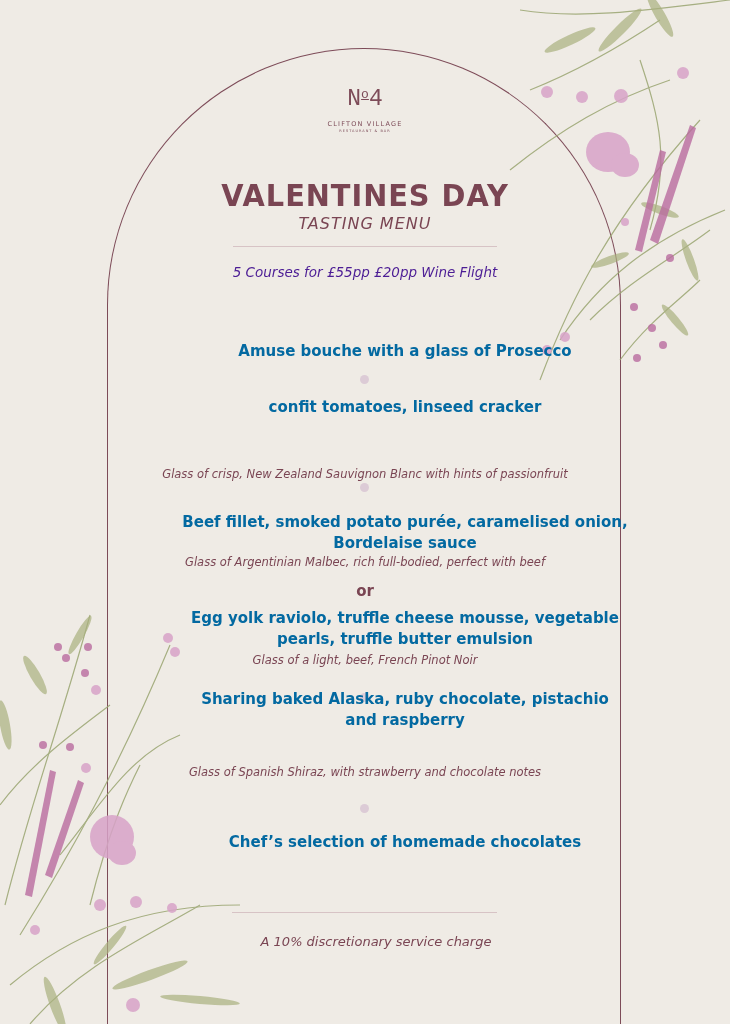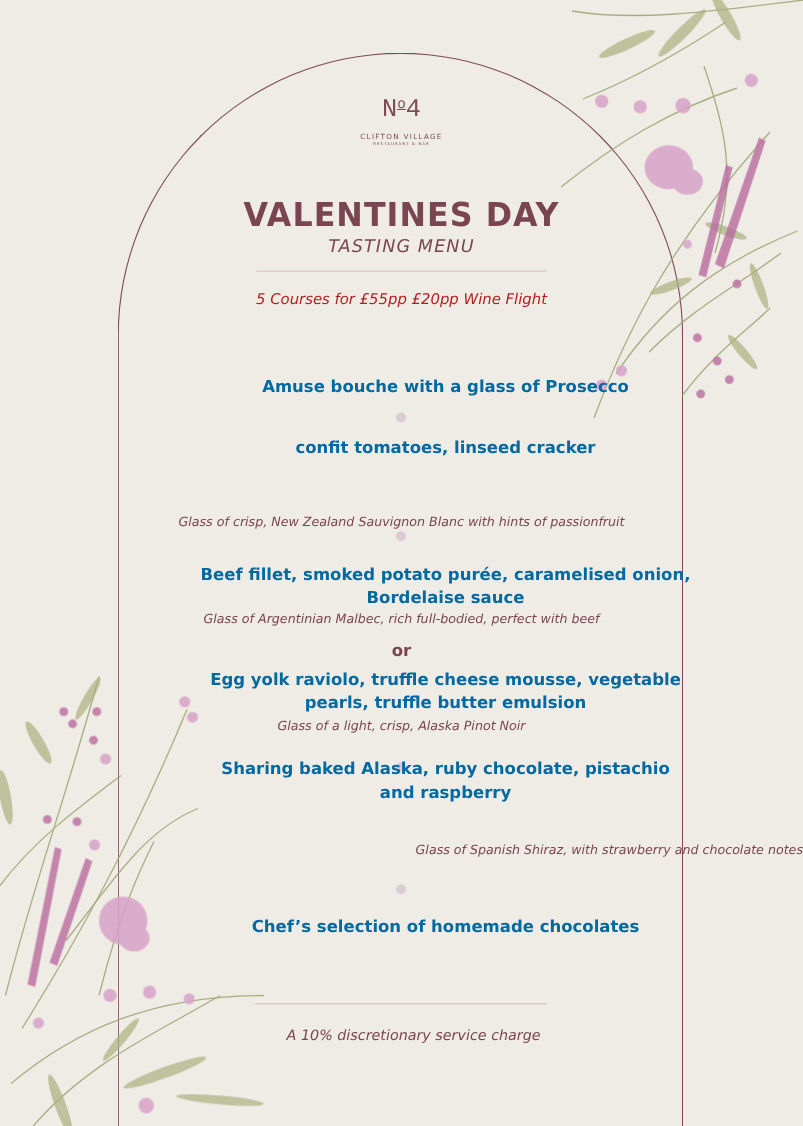--- a/index.html
+++ b/index.html
@@ -16,21 +16,21 @@
   }
   .flora { position:absolute; pointer-events:none; }
   .center { position:absolute; left:0; width:730px; text-align:center; }
   .logo-no { top:86px; font-family:Liberation Mono, monospace; font-size:23px; color:#7d4b58; letter-spacing:0px; }
   .logo-no sup { font-size:13px; vertical-align:7px; text-decoration:underline; }
   .logo-sub { top:120px; font-size:6.5px; letter-spacing:1.2px; color:#7d4b58; }
   .logo-sub2 { top:129px; font-size:3.5px; letter-spacing:1px; color:#7d4b58; }
   .title { top:178px; font-size:30px; letter-spacing:1px; color:#7a4553; font-weight:bold; transform:scaleX(0.96); }
   .subtitle { top:214px; font-size:16px; font-style:italic; letter-spacing:1px; color:#7a4553; }
   .hr { position:absolute; height:1px; background:#d7c3c5; }
-  .courses { top:264px; font-size:13.5px; font-style:italic; color:#b91c1c; }
+  .courses { top:264px; font-size:13.5px; font-style:italic; color:#4c1d95; }
   .dish { font-size:15px; font-weight:bold; color:#0369a1; line-height:21px;margin-left:40px; }
   .wine { font-size:11.5px; font-style:italic; color:#7a4553; }
   .dot { position:absolute; left:360px; width:9px; height:9px; border-radius:50%; background:#dccbd6; }
   .or { font-size:15px; font-weight:bold; }
   .note { font-size:13px; font-style:italic; line-height:18px; color:#7a4553;margin-left:11px; }
 </style>
 </head>
 <body>
 
 <div class="arch"></div>
@@ -146,28 +146,28 @@
 <div class="center dish" style="top:512px;">
   <div>Beef fillet, smoked potato purée, caramelised onion,</div>
   <div>Bordelaise sauce</div>
 </div>
 <div class="center wine" style="top:555px;">Glass of Argentinian Malbec, rich full-bodied, perfect with beef</div>
 <div class="center or" style="top:582px;">or</div>
 <div class="center dish" style="top:608px;">
   <div>Egg yolk raviolo, truffle cheese mousse, vegetable</div>
   <div>pearls, truffle butter emulsion</div>
 </div>
-<div class="center wine" style="top:653px;">Glass of a light, crisp, Alaska Pinot Noir</div>
+<div class="center wine" style="top:653px;">Glass of a light, beef, French Pinot Noir</div>
 <div class="dot" style="top:693px;"></div>
 
 <div class="center dish" style="top:689px;">
   <div>Sharing baked Alaska, ruby chocolate, pistachio</div>
   <div>and raspberry</div>
 </div>
-<div class="center wine" style="top:765px;text-align:right;">Glass of Spanish Shiraz, with strawberry and chocolate notes</div>
+<div class="center wine" style="top:765px;">Glass of Spanish Shiraz, with strawberry and chocolate notes</div>
 <div class="dot" style="top:804px;"></div>
 
 <div class="center dish" style="top:832px;">
   <div>Chef’s selection of homemade chocolates</div>
 </div>
 
 <div class="hr" style="left:232px;top:912px;width:265px;"></div>
 <div class="center note" style="top:933px;">
   <div>A 10% discretionary service charge</div>
 </div>

